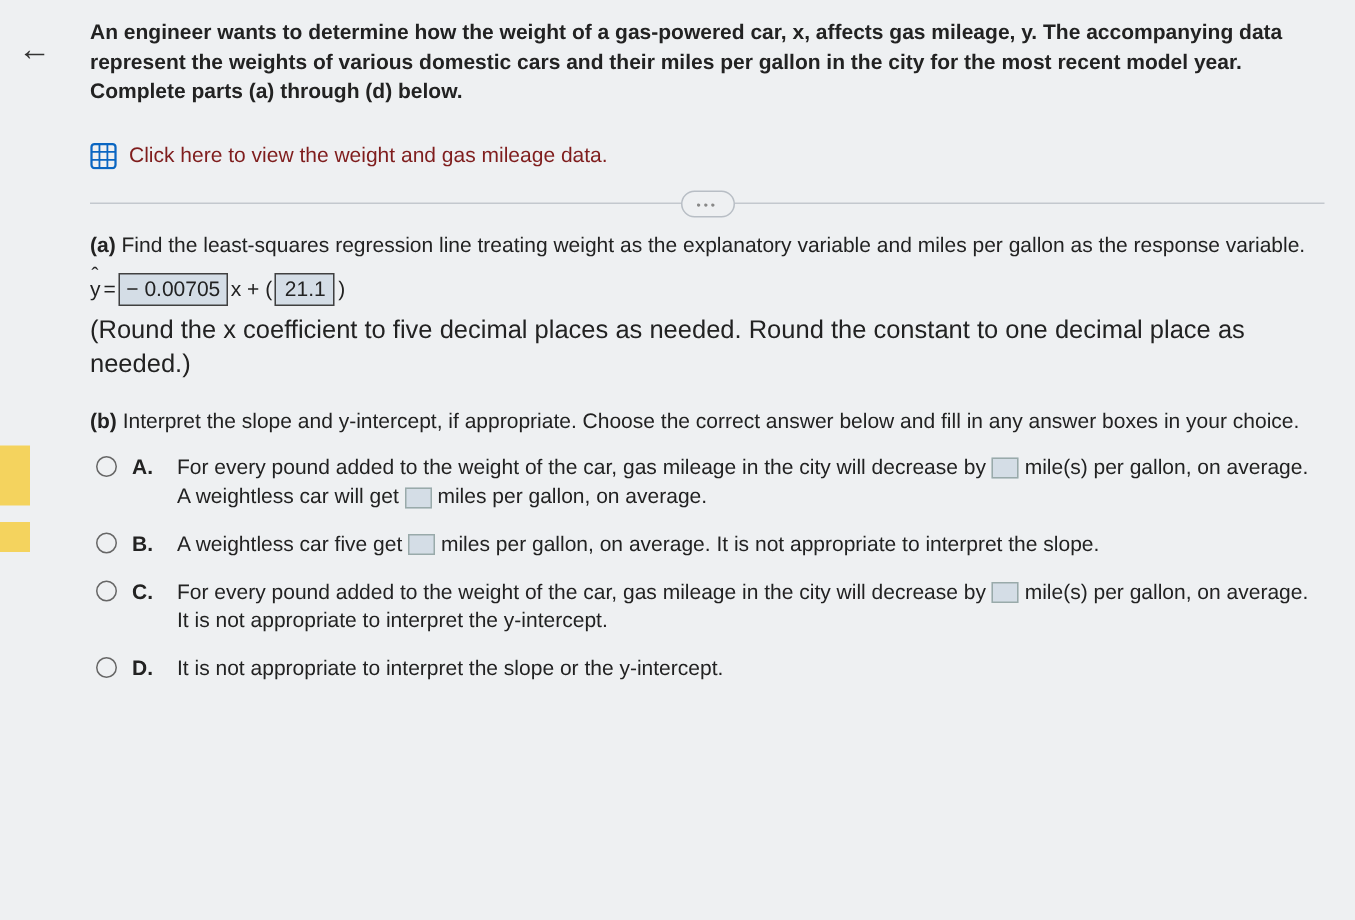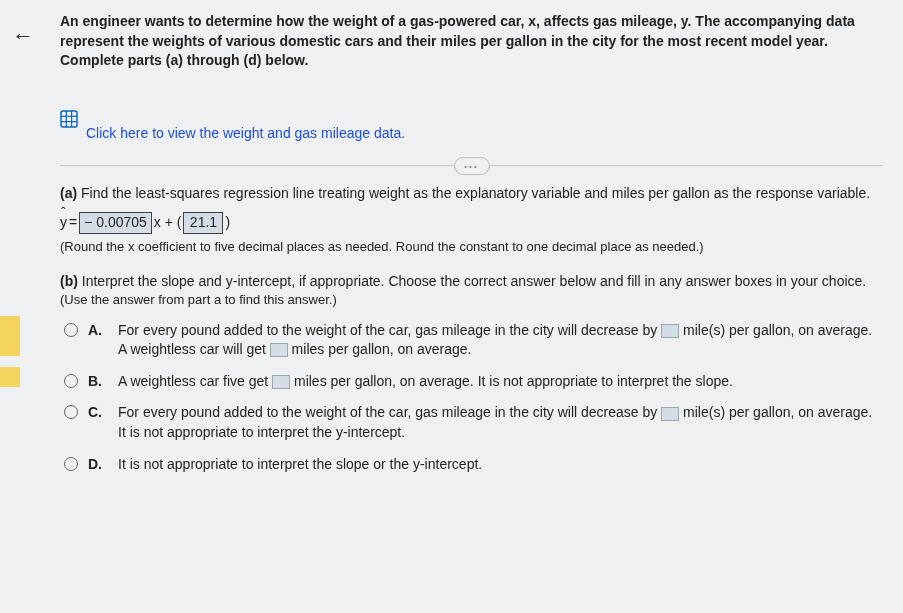--- a/index.html
+++ b/index.html
@@ -41,23 +41,22 @@
     }
     .data-icon {
       width: 18px;
       height: 18px;
       display: inline-flex;
       align-items: center;
       justify-content: center;
       color: #0a66c2;
     }
     .data-link {
-      color: #1d4ed8;
+      color: #7f1d1d;
       text-decoration: none;
-      margin-top: 30px;
     }
     .divider-wrap {
       position: relative;
       margin: 22px 0 18px 0;
       border-top: 1px solid #c3c8ce;
     }
     .divider-pill {
       position: absolute;
       left: 50%;
       top: -9px;
@@ -101,21 +100,21 @@
     }
     .answer-box {
       display: inline-block;
       background: #d4dde6;
       border: 1px solid #404040;
       padding: 0 4px;
       min-width: 40px;
       text-align: center;
     }
     .hint {
-      font-size: 13px;
+      font-size: 17px;
       color: #222;
     }
     .choice-list {
       margin-top: 6px;
     }
     .choice {
       display: flex;
       align-items: flex-start;
       gap: 10px;
       padding: 5px 4px;
@@ -212,21 +211,20 @@
       <span>)</span>
     </div>
     <div class="hint">(Round the x coefficient to five decimal places as needed. Round the constant to one decimal place as needed.)</div>
   </div>
 
   <div class="section">
     <div>
       <span class="bold">(b)</span>
       <span>Interpret the slope and y-intercept, if appropriate. Choose the correct answer below and fill in any answer boxes in your choice.</span>
     </div>
-    <div class="hint">(Use the answer from part a to find this answer.)</div>
 
     <div class="choice-list">
 
       <div class="choice highlight-a">
         <span class="radio"></span>
         <span class="letter">A.</span>
         <span class="text">
           <span>For every pound added to the weight of the car, gas mileage in the city will decrease by </span><span class="small-box"></span><span> mile(s) per gallon, on average. A weightless car will get </span><span class="small-box"></span><span> miles per gallon, on average.</span>
         </span>
       </div>

